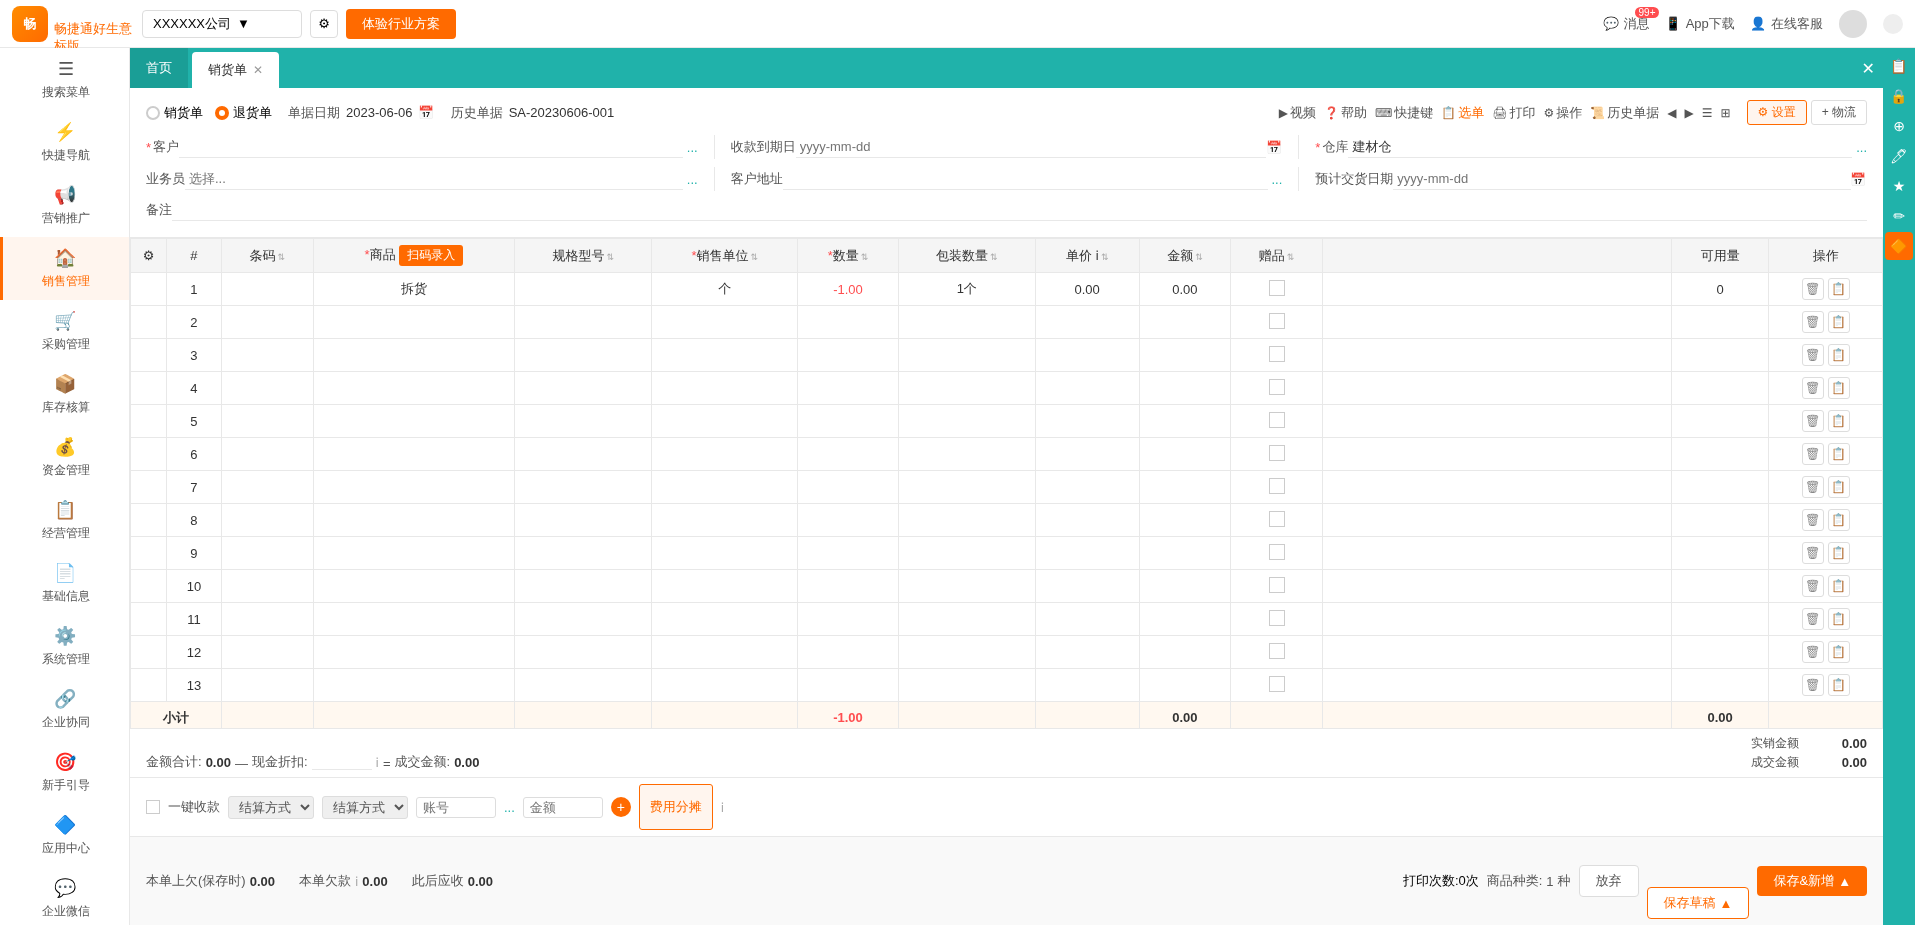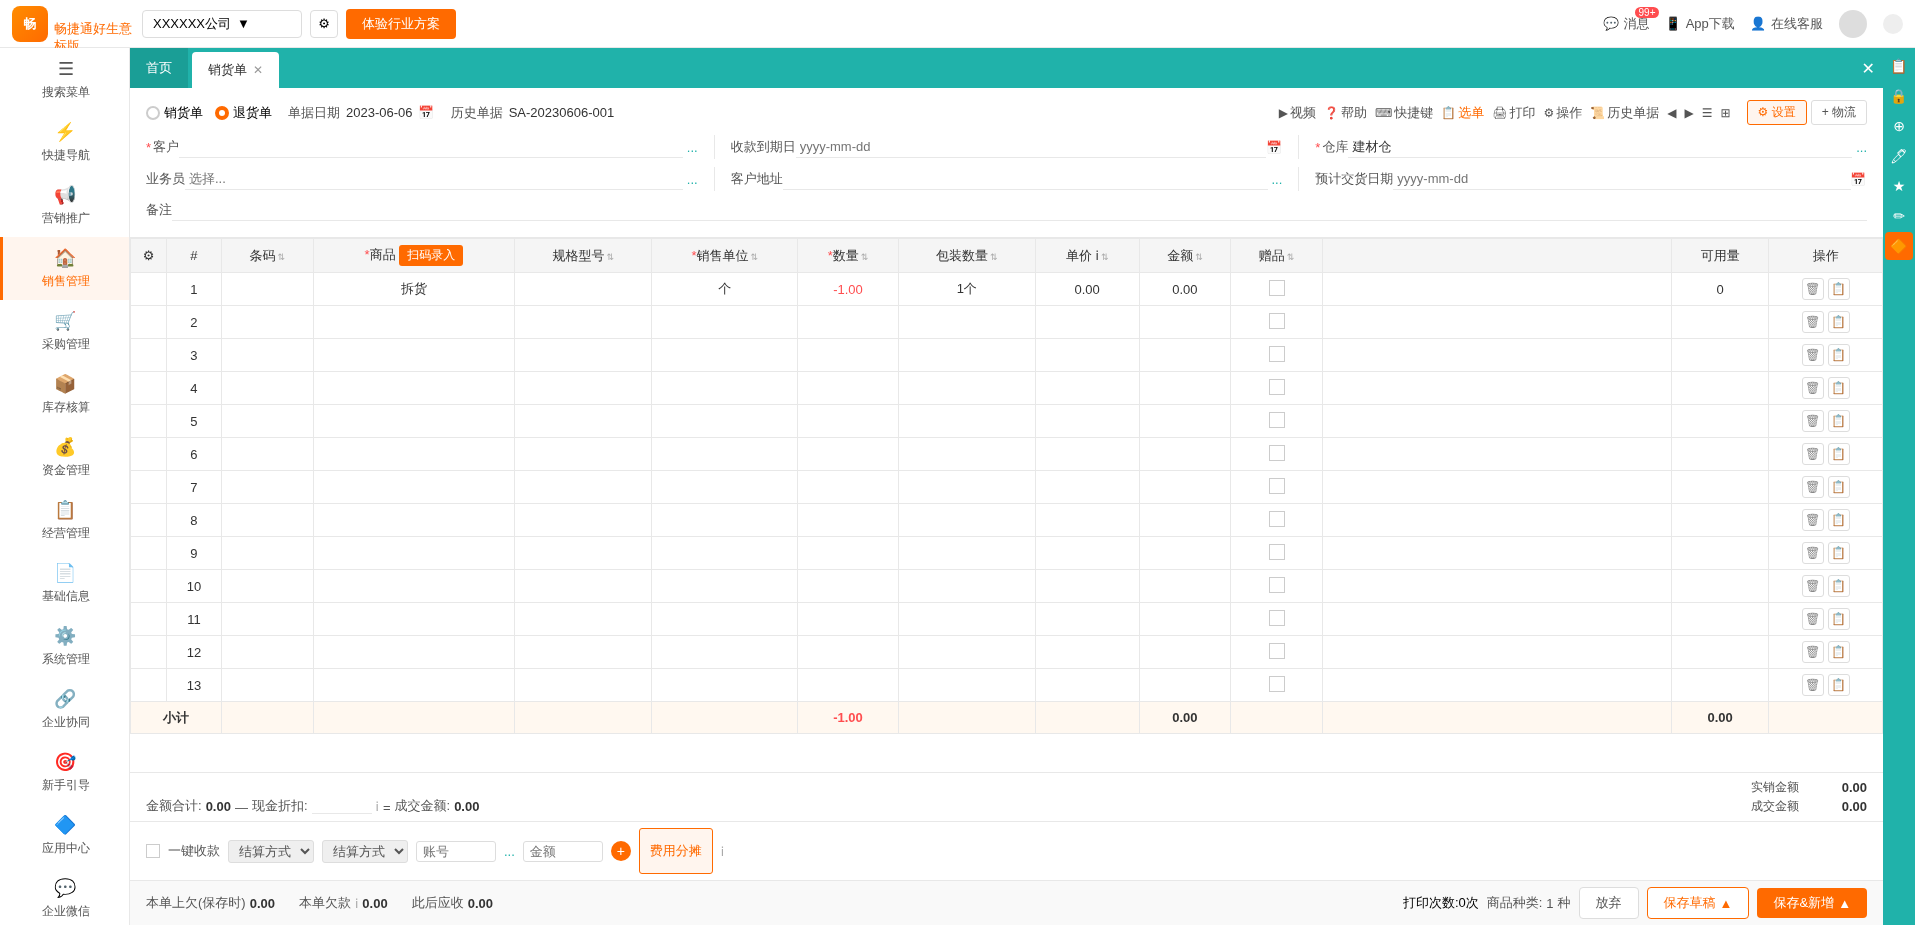--- a/index.html
+++ b/index.html
@@ -98,21 +98,21 @@
     .bottom-right-totals { margin-left: auto; display: flex; flex-direction: column; align-items: flex-end; gap: 2px; }
     .total-row { display: flex; align-items: center; gap: 8px; }
     .total-label { color: #555; font-size: 12px; }
     .total-value { color: #333; font-weight: bold; min-width: 60px; text-align: right; }
 
     .bottom-status { background: #f9f9f9; border-top: 1px solid #e8e8e8; padding: 6px 16px; display: flex; align-items: center; gap: 24px; flex-shrink: 0; }
     .status-item { display: flex; align-items: center; gap: 4px; color: #555; }
     .status-value { color: #333; font-weight: bold; }
     .bottom-actions { margin-left: auto; display: flex; align-items: center; gap: 8px; }
     .btn-abandon { background: #fff; border: 1px solid #ddd; padding: 6px 16px; border-radius: 4px; cursor: pointer; color: #555; }
-    .btn-draft { background: #fff; border: 1px solid #ff6a00; color: #ff6a00; padding: 6px 16px; border-radius: 4px; cursor: pointer; display: flex; align-items: center; gap: 4px; }
+    .btn-draft { background: #fff; border: 1px solid #ff6a00; color: #ff6a00; padding: 6px 16px; border-radius: 4px; cursor: pointer; display: flex; align-items: center; gap: 4px; margin-top: 44px; }
     .btn-save-new { background: #ff6a00; border: none; color: #fff; padding: 6px 16px; border-radius: 4px; cursor: pointer; display: flex; align-items: center; gap: 4px; }
     .product-type { display: flex; align-items: center; gap: 4px; color: #555; }
 
     
     .right-panel { width: 32px; background: #20b2aa; display: flex; flex-direction: column; align-items: center; padding: 4px 0; gap: 2px; flex-shrink: 0; }
     .right-panel-btn { width: 28px; height: 28px; display: flex; align-items: center; justify-content: center; cursor: pointer; color: #fff; font-size: 14px; border-radius: 4px; }
     .right-panel-btn.orange { background: #ff6a00; }
 
     .sort-arrow { display: inline-block; margin-left: 2px; color: #aaa; font-size: 9px; }
   </style>

